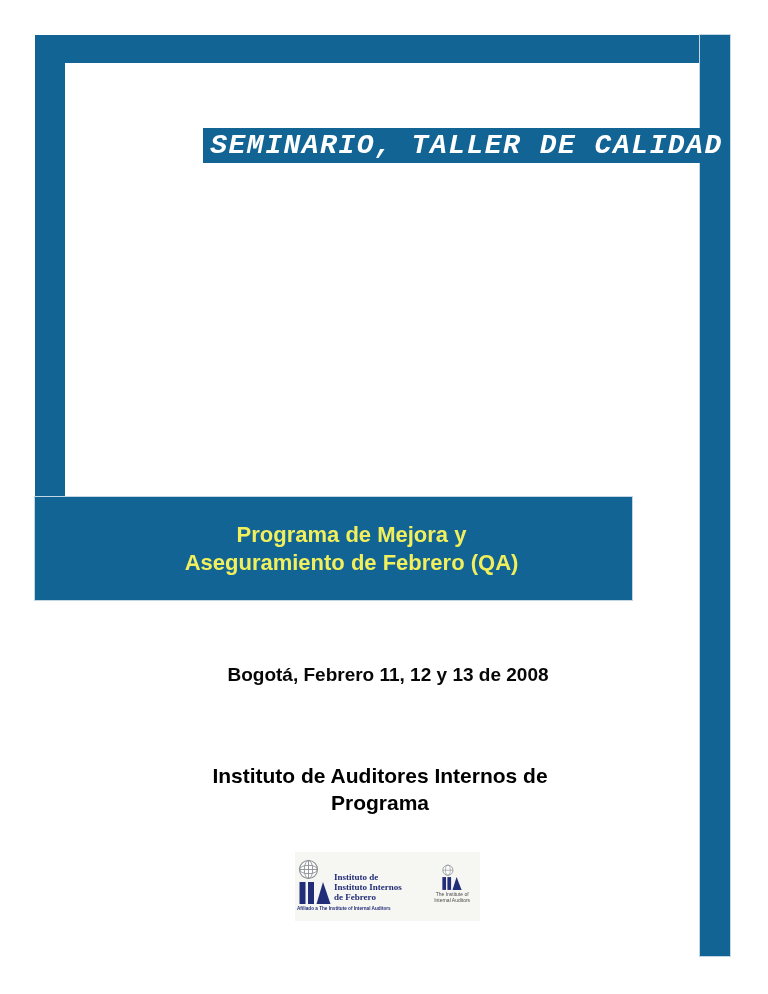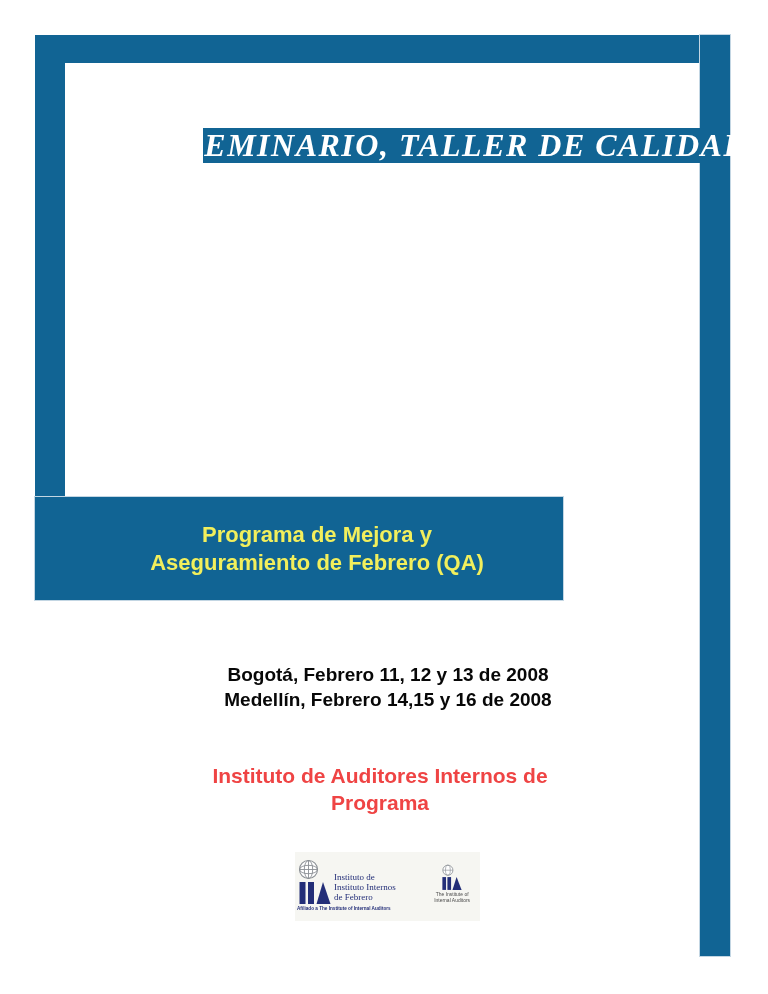--- a/index.html
+++ b/index.html
@@ -10,56 +10,56 @@
   .bar{position:absolute;background:var(--frame-blue,#116494);}
   .bar-top{left:35px;top:35px;width:695px;height:28px;}
   .bar-left{left:35px;top:35px;width:30px;height:462px;}
   .bar-right{left:700px;top:35px;width:30px;height:921px;box-shadow:0 0 0 1px #c3d6e3;}
   .seminario{
     position:absolute;left:203px;top:128px;width:527px;height:35px;
     background:var(--frame-blue,#116494);
     display:flex;align-items:center;justify-content:center;
   }
   .seminario span{
-    color:#ffffff;font-family:Liberation Serif, serif;font-style:italic;font-weight:bold;
-    font-size:32px;letter-spacing:1.5px;white-space:nowrap;
+    color:#ffffff;font-family:Liberation Mono, monospace;font-style:italic;font-weight:bold;
+    font-size:28px;letter-spacing:1.5px;white-space:nowrap;
   }
   .title{position:absolute;left:0;top:228px;width:712px;text-align:center;color:#000000;}
   .title-line{
     display:block;font-weight:bold;font-size:54px;line-height:61px;letter-spacing:-1px;
     transform:scaleX(0.63);white-space:nowrap;
   }
   .programa{
-    position:absolute;left:35px;top:497px;width:528px;height:103px;
+    position:absolute;left:35px;top:497px;width:597px;height:103px;
     background:var(--frame-blue,#116494);box-shadow:0 0 0 1px #c3d6e3;
     display:flex;flex-direction:column;justify-content:center;align-items:center;
     padding-left:36px;box-sizing:border-box;
   }
   .prog-line{
     color:var(--accent-yellow,#f2ef5c);font-weight:bold;font-size:22px;line-height:28px;
     white-space:nowrap;
   }
   .dates{
     position:absolute;left:0;top:662px;width:752px;text-align:center;
     font-weight:bold;font-size:19px;line-height:25px;color:#070707;padding-left:12px;
   }
   .org{
     position:absolute;left:0;top:762px;width:760px;text-align:center;
-    font-weight:bold;font-size:21px;line-height:27px;color:#ef4444;
+    font-weight:bold;font-size:21px;line-height:27px;color:#000000;
   }
   .logo-strip{
     position:absolute;left:295px;top:852px;width:185px;height:69px;background:#f6f6f2;
     display:flex;align-items:center;justify-content:center;gap:13px;
   }
   .iia-col{width:116px;}
   .iia-col-top{display:flex;gap:3px;align-items:flex-end;}
   .mark-lg{width:34px;height:46px;flex:none;}
   .mark-sm{width:22px;height:28px;display:block;margin:0 auto;}
   .name-lines{
-    color:var(--logo-navy,#232e78);font-family:"Liberation Serif",serif;font-weight:normal;
+    color:var(--logo-navy,#232e78);font-family:"Liberation Serif",serif;font-weight:bold;
     font-size:9px;line-height:10px;padding-bottom:3px;white-space:nowrap;
   }
   .affil{
     color:var(--logo-navy,#232e78);font-weight:bold;font-size:8px;line-height:9px;
     transform:scale(0.58);transform-origin:left top;width:172%;white-space:nowrap;margin-top:1px;
   }
   .iia-global{width:52px;text-align:center;}
   .iia-global-text{
     color:#4c4c4c;font-size:8px;line-height:9px;
     transform:scale(0.62);transform-origin:center top;width:162%;margin-left:-31%;
@@ -79,21 +79,20 @@
   </div>
 
 
   <div class="programa">
     <div class="prog-line">Programa de Mejora y</div>
     <div class="prog-line">Aseguramiento de Febrero (QA)</div>
   </div>
 
   <div class="dates">
     <div>Bogotá, Febrero 11, 12 y 13 de 2008</div>
-    <div>Medellín, Febrero 14,15 y 16 de 2008</div>
   </div>
 
   <div class="org">
     <div>Instituto de Auditores Internos de</div>
     <div>Programa</div>
   </div>
 
   <div class="logo-strip">
 
     <div class="iia-col">

